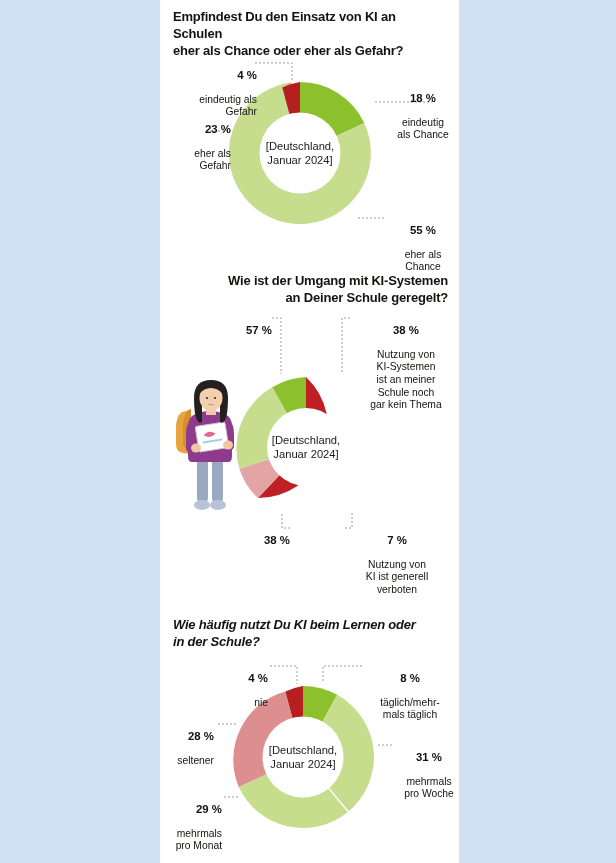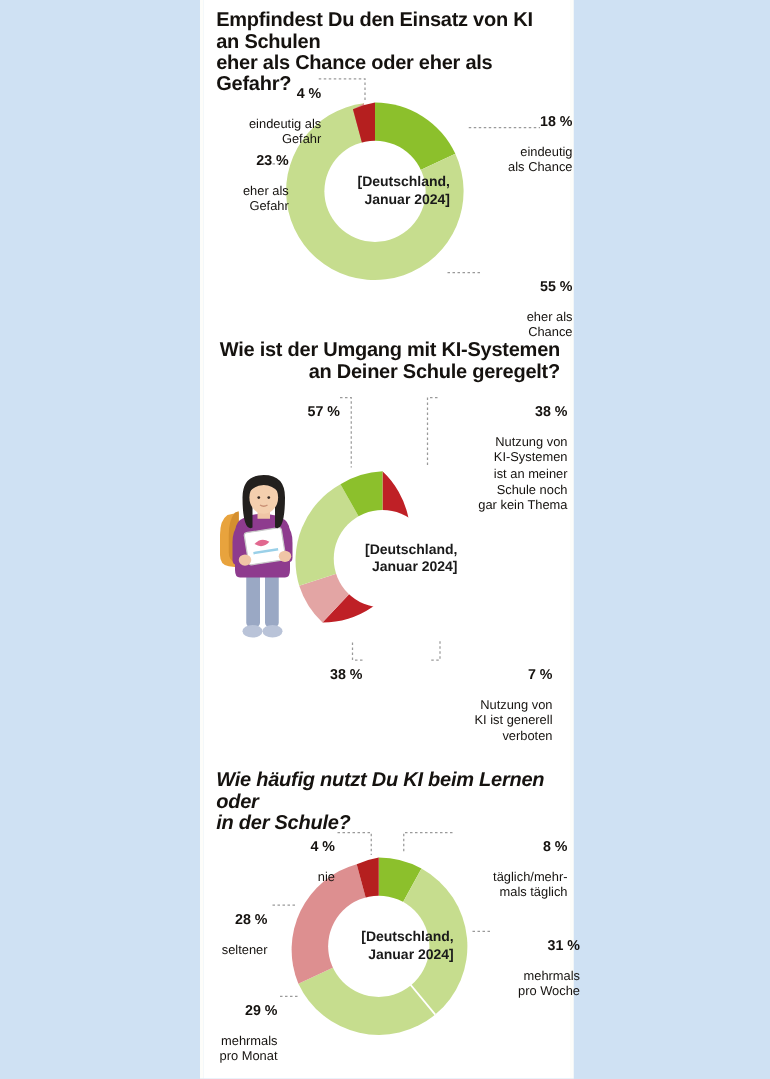--- a/index.html
+++ b/index.html
@@ -20,51 +20,51 @@
     background: #ffffff;
     box-shadow: 0 0 0 0 transparent;
   }
   .edge-l { position:absolute; left:160px; top:0; width:3px; height:863px; background:#fdfdfa; }
   .edge-r { position:absolute; left:456px; top:0; width:3px; height:863px; background:#fdfdfa; }
 
   .panel { position: absolute; left: 0; width: 293px; }
   .ptitle {
     position: absolute;
     font-weight: bold;
-    font-size: 16px;
+    font-size: 13px;
     line-height: 17px;
     color: #15120f;
     letter-spacing: -0.2px;
     white-space: pre-line;
   }
 
   .donut-wrap { position: absolute; }
   .donut { position: absolute; left: 0; top: 0; }
 
   .center-label {
     position: absolute;
-    text-align: right;
+    text-align: center;
     font-size: 11.2px;
     line-height: 14px;
-    font-weight: 700;
+    font-weight: 400;
     color: #1a1a1a;
     white-space: pre-line;
     transform: translate(-50%, -50%);
   }
 
   .lbl {
     position: absolute;
     font-size: 10.3px;
     line-height: 12.6px;
     color: #15120f;
     white-space: pre-line;
   }
   .lbl .pct { font-weight: bold; font-size: 11.4px; display: block; }
   .lbl.r { text-align: right; }
-  .lbl.l { text-align: right; }
+  .lbl.l { text-align: center; }
 
   .leader { position: absolute; pointer-events: none; }
 
   
   .student { position: absolute; left: 172px; top: 378px; width: 78px; height: 135px; }
 </style>
 </head>
 <body>
 
 <div id="page">

